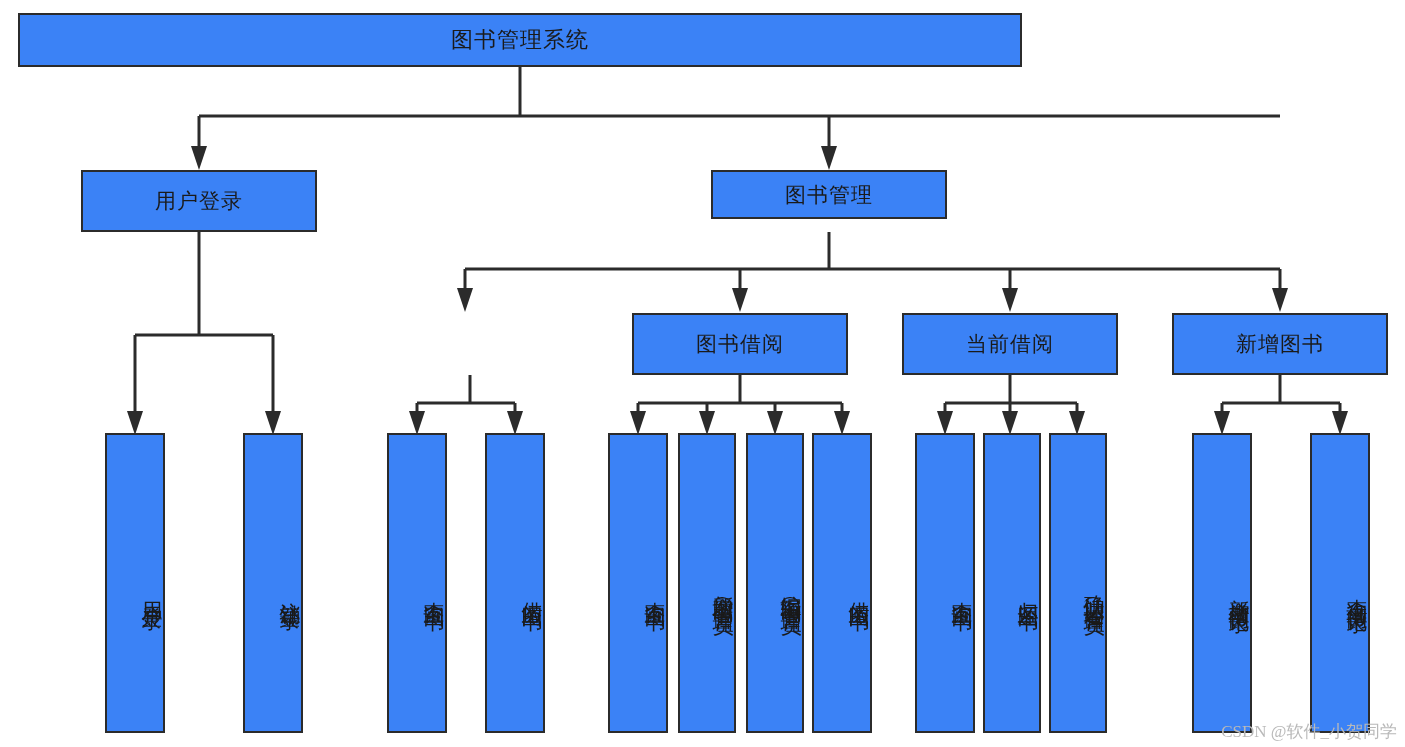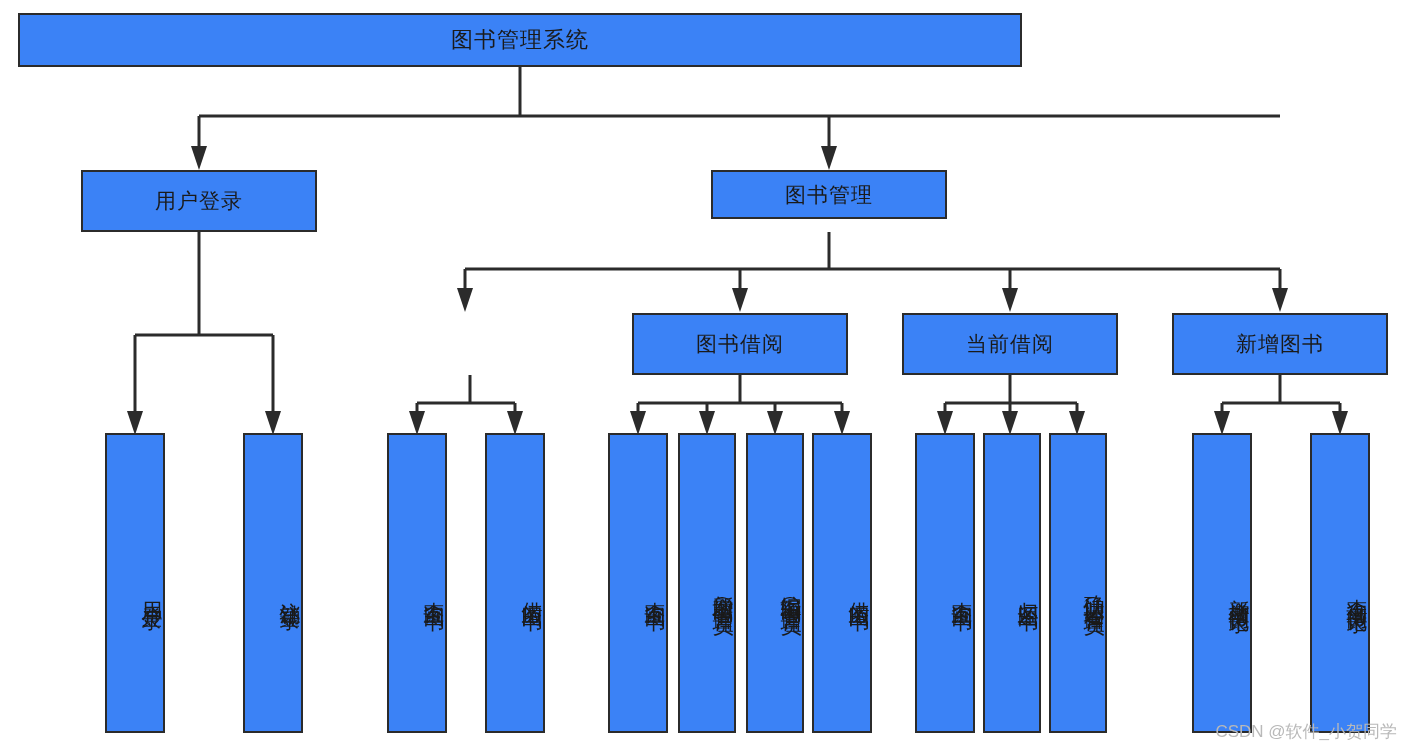--- a/index.html
+++ b/index.html
@@ -40,20 +40,21 @@
     text-orientation:upright;
     white-space:nowrap;
   }
   #watermark{
     position:absolute;
     right:8px;bottom:4px;
     font-size:17px;
     color:#b9b9b9;
     white-space:nowrap;
     pointer-events:none;
+    font-family:Liberation Serif, serif;
   }
 </style>
 </head>
 <body>
 
 <div id="stage">
 
   <svg id="wires" viewBox="0 0 1405 747" xmlns="http://www.w3.org/2000/svg">
     <g stroke="#2b2b2b" stroke-width="3" fill="none">
 

